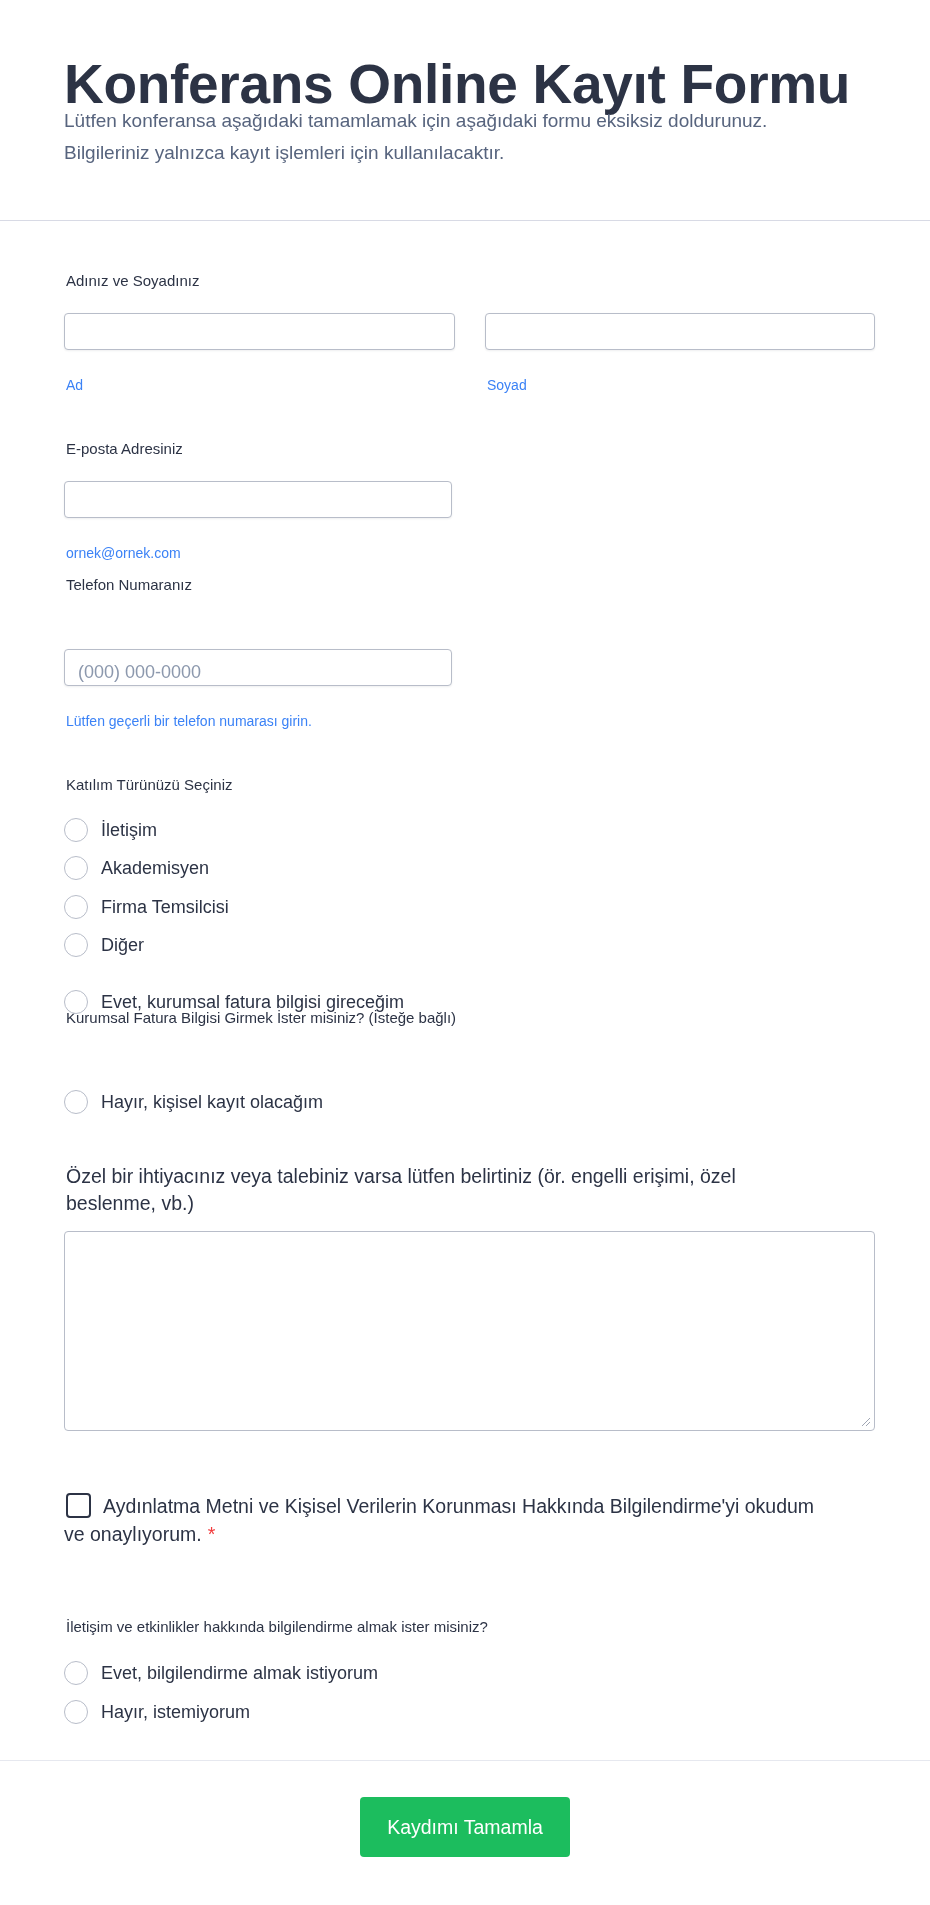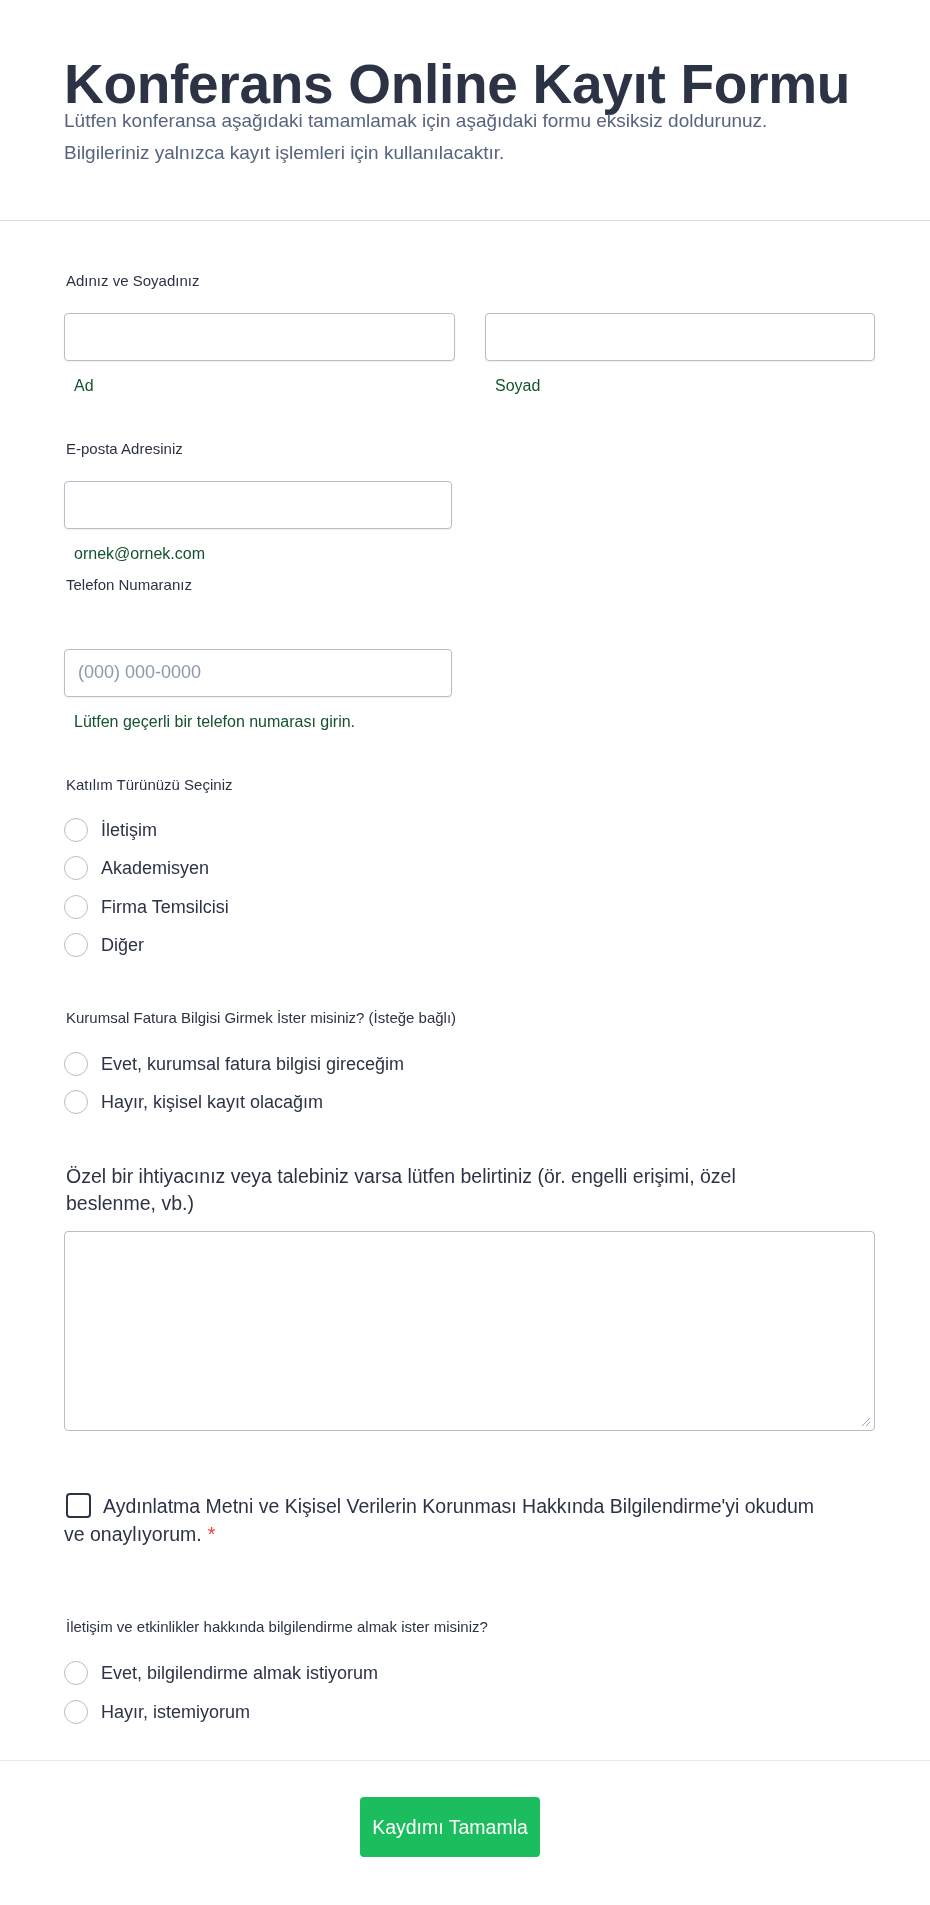--- a/index.html
+++ b/index.html
@@ -4,33 +4,33 @@
 <style>
   * { box-sizing: border-box; margin: 0; padding: 0; }
   html, body { width: 930px; height: 1905px; background: #ffffff; overflow: hidden; }
   body { font-family: "Liberation Sans", "DejaVu Sans", sans-serif; color: #2c3345; position: relative; }
   .abs { position: absolute; }
   .title { left: 64px; top: 52px; font-size: 55px; font-weight: bold; color: #2c3345; letter-spacing: -0.3px; white-space: nowrap; }
   .subtitle { left: 64px; font-size: 19px; color: #57647e; white-space: nowrap; }
   .divider { left: 0; width: 930px; height: 1px; background: #d8dae5; }
   .label { left: 66px; font-size: 15px; color: #2c3345; white-space: nowrap; }
   .label-wrap { left: 66px; width: 760px; font-size: 19.5px; line-height: 25px; color: #2c3345; }
-  .input { height: 48px; border: 1px solid #b8bdc9; border-radius: 4px; background: #fff; box-shadow: 0 1px 2px rgba(44,51,69,0.08); }
+  .input { height: 37px; border: 1px solid #b8bdc9; border-radius: 4px; background: #fff; box-shadow: 0 1px 2px rgba(44,51,69,0.08); }
   .input .ph { position: absolute; left: 13px; top: 12px; font-size: 18px; color: #8c98ad; }
-  .sublabel { font-size: 16px; color: #14532d; white-space: nowrap; margin-left: 8px; }
+  .sublabel { font-size: 14px; color: #3b82f6; white-space: nowrap; }
   .radio-row { left: 64px; height: 26px; display: flex; align-items: center; }
   .radio { width: 24px; height: 24px; border: 1.5px solid #b8bdc9; border-radius: 50%; background: #fff; flex: none; }
   .radio-label { margin-left: 13px; font-size: 18px; color: #2c3345; white-space: nowrap; }
   .textarea { left: 64px; top: 1231px; width: 811px; height: 200px; border: 1px solid #b8bdc9; border-radius: 4px; background: #fff; }
   .resize { position: absolute; right: 4px; bottom: 4px; width: 8px; height: 8px;
     background: linear-gradient(135deg, transparent 45%, #a0a6b4 45%, #a0a6b4 55%, transparent 55%, transparent 70%, #a0a6b4 70%, #a0a6b4 80%, transparent 80%); }
   .checkbox { left: 66px; top: 1493px; width: 25px; height: 25px; border: 2px solid #2c3345; border-radius: 4px; background: #fff; }
   .consent { left: 64px; top: 1492px; width: 760px; font-size: 19.5px; line-height: 28px; color: #2c3345; text-indent: 39px; }
   .req { color: #f23a3c; margin-left: 6px; }
-  .submit { left: 360px; top: 1797px; width: 180px; height: 60px; background: #1cbd5e; border-radius: 4px; color: #ffffff; font-size: 19.5px; display: flex; align-items: center; justify-content: center; border: none; }
+  .submit { left: 360px; top: 1797px; width: 210px; height: 60px; background: #1cbd5e; border-radius: 4px; color: #ffffff; font-size: 19.5px; display: flex; align-items: center; justify-content: center; border: none; }
 </style>
 </head>
 <body>
 
 <h1 class="abs title">Konferans Online Kayıt Formu</h1>
 <p class="abs subtitle" style="top:110px;">Lütfen konferansa aşağıdaki tamamlamak için aşağıdaki formu eksiksiz doldurunuz.</p>
 <p class="abs subtitle" style="top:142px;">Bilgileriniz yalnızca kayıt işlemleri için kullanılacaktır.</p>
 <div class="abs divider" style="top:220px;"></div>
 
 <label class="abs label" style="top:272px;">Adınız ve Soyadınız</label>
@@ -61,21 +61,21 @@
 <div class="abs radio-row" style="top:894px;">
   <span class="radio"></span>
   <span class="radio-label">Firma Temsilcisi</span>
 </div>
 <div class="abs radio-row" style="top:932px;">
   <span class="radio"></span>
   <span class="radio-label">Diğer</span>
 </div>
 
 <label class="abs label" style="top:1009px;">Kurumsal Fatura Bilgisi Girmek İster misiniz? (İsteğe bağlı)</label>
-<div class="abs radio-row" style="top:1051px;justify-content:center;">
+<div class="abs radio-row" style="top:989px;justify-content:center;">
   <span class="radio"></span>
   <span class="radio-label">Evet, kurumsal fatura bilgisi gireceğim</span>
 </div>
 <div class="abs radio-row" style="top:1089px;">
   <span class="radio"></span>
   <span class="radio-label">Hayır, kişisel kayıt olacağım</span>
 </div>
 
 <label class="abs label-wrap" style="top:1163px; line-height:27px;">Özel bir ihtiyacınız veya talebiniz varsa lütfen belirtiniz (ör. engelli erişimi, özel beslenme, vb.)</label>
 <div class="abs textarea">

